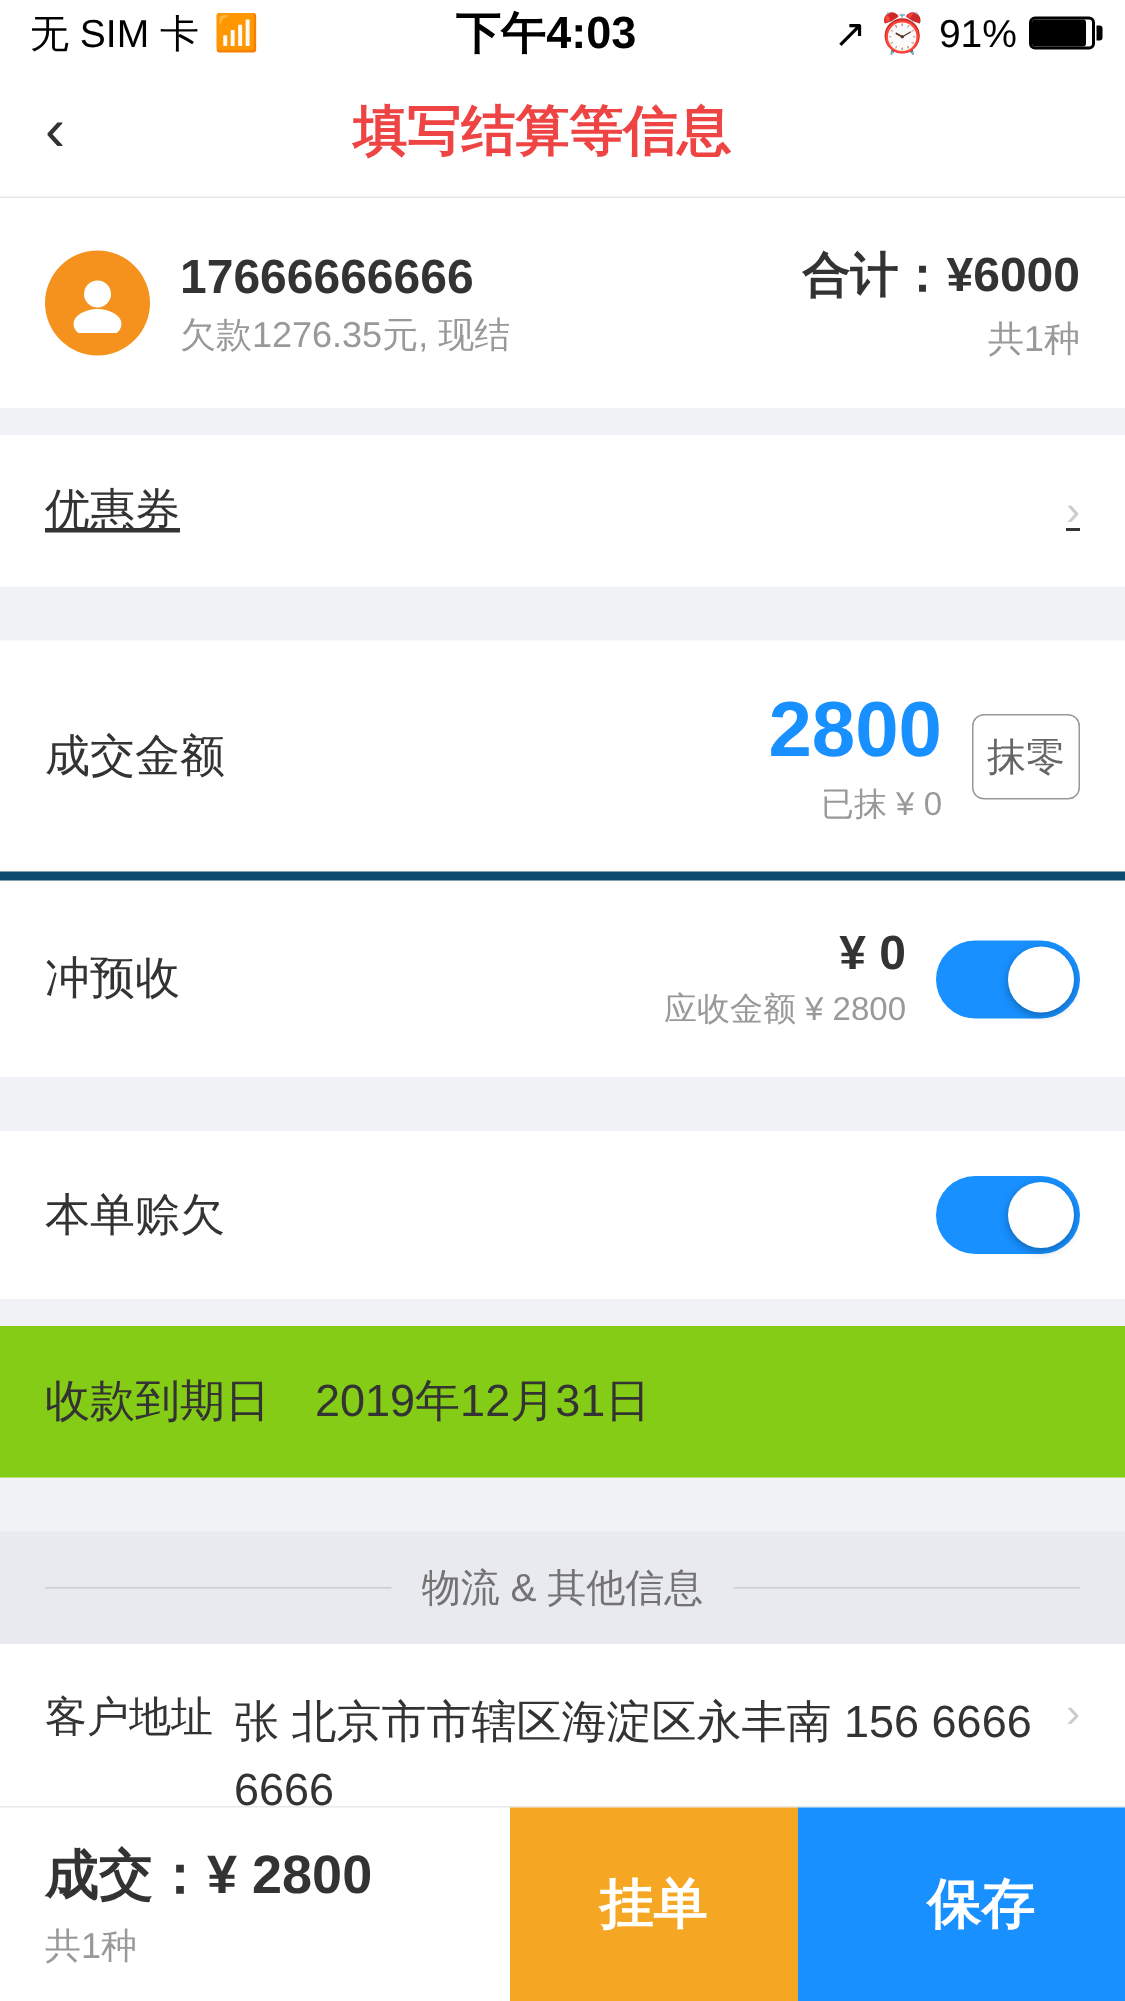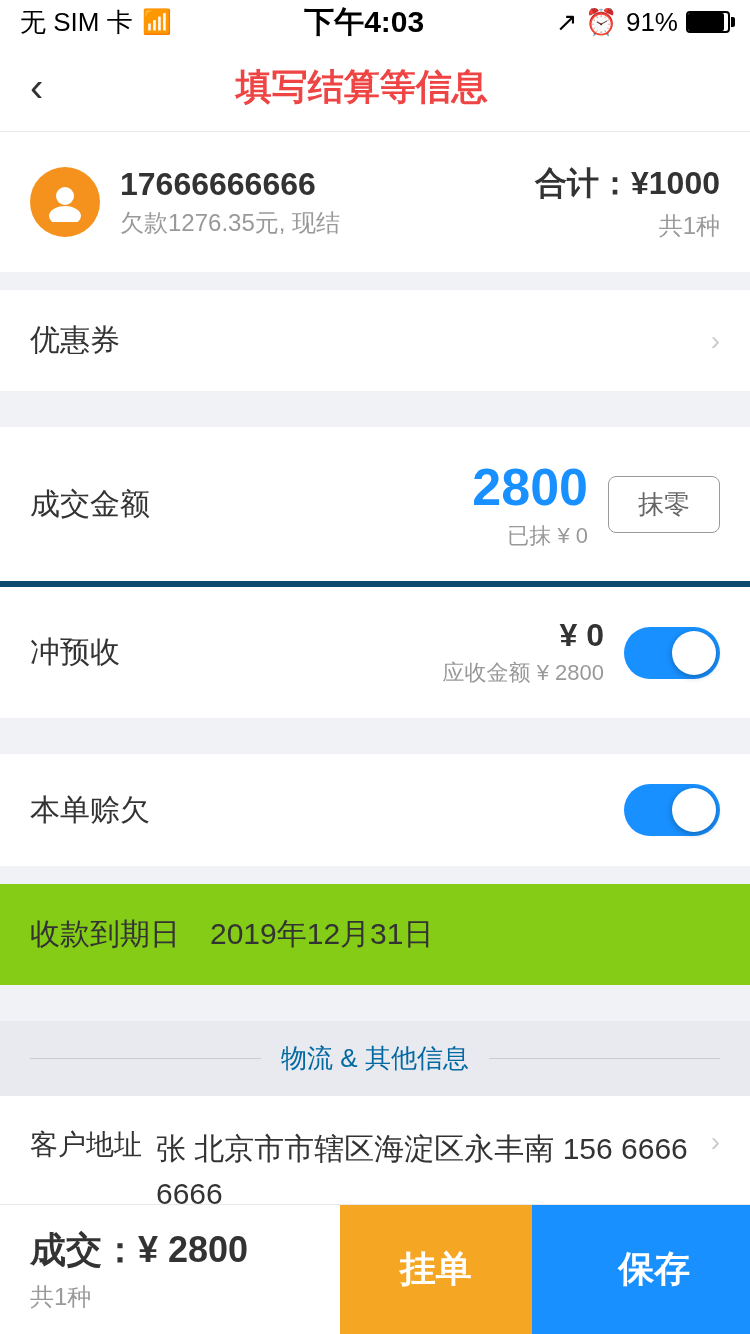--- a/index.html
+++ b/index.html
@@ -93,20 +93,21 @@
     .total-sub { font-size: 24px; color: #999; margin-top: 4px; }
 
     
     .coupon-row {
       background: #fff;
       padding: 30px 30px;
       display: flex;
       align-items: center;
       justify-content: space-between;
       margin-bottom: 18px;
+      text-decoration: underline;
     }
     .coupon-label { font-size: 30px; color: #333; }
     .coupon-right { display: flex; align-items: center; gap: 10px; }
     .coupon-discount { font-size: 34px; font-weight: 600; color: #f5222d; }
     .coupon-desc { font-size: 22px; color: #999; text-align: right; }
     .chevron-right { font-size: 28px; color: #ccc; margin-left: 6px; }
 
     
     .section-divider { height: 18px; background: #f0f2f5; }
 
@@ -123,21 +124,21 @@
     .form-label { font-size: 30px; color: #333; }
     .form-value-right { display: flex; align-items: center; gap: 20px; }
 
     
     .amount-display { font-size: 52px; font-weight: 600; color: #1890ff; }
     .amount-sub { font-size: 22px; color: #999; text-align: right; margin-top: 4px; }
 
     
     .round-up-btn {
       border: 1px solid #999; border-radius: 8px;
-      padding: 10px 29px; font-size: 26px; color: #666;
+      padding: 10px 9px; font-size: 26px; color: #666;
       background: #fff; cursor: pointer;
       white-space: nowrap;
     }
 
     
     .toggle {
       width: 96px; height: 52px; border-radius: 26px;
       background: #1890ff; position: relative; cursor: pointer;
       flex-shrink: 0;
     }
@@ -165,21 +166,21 @@
     .due-date-value { font-size: 30px; color: #333; }
 
     
     .logistics-section { margin-bottom: 18px; }
     .logistics-header {
       background: #e8eaf0;
       padding: 20px 30px;
       display: flex; align-items: center; justify-content: center;
     }
     .logistics-divider-line { flex: 1; height: 1px; background: #ccc; }
-    .logistics-title { font-size: 26px; color: #0369a1; margin: 0 20px; }
+    .logistics-title { font-size: 26px; color: #737373; margin: 0 20px; }
     .logistics-body { background: #fff; }
 
     
     .address-row {
       background: #fff;
       padding: 30px 30px;
       display: flex;
       align-items: flex-start;
       justify-content: space-between;
     }
@@ -255,21 +256,21 @@
           <circle cx="20" cy="14" r="9"></circle>
           <ellipse cx="20" cy="34" rx="16" ry="10"></ellipse>
         </svg>
       </div>
       <div class="customer-info">
         <div class="customer-phone">17666666666</div>
         <div class="customer-sub">欠款1276.35元, 现结</div>
       </div>
     </div>
     <div class="customer-right">
-      <div class="total-amount">合计：¥1000</div>
+      <div class="total-amount">合计：¥6000</div>
       <div class="total-sub">共1种</div>
     </div>
   </div>
 
   <div class="coupon-row card">
     <span class="coupon-label">优惠券</span>
     <div class="coupon-right">
       <span class="chevron-right">›</span>
     </div>
   </div>

